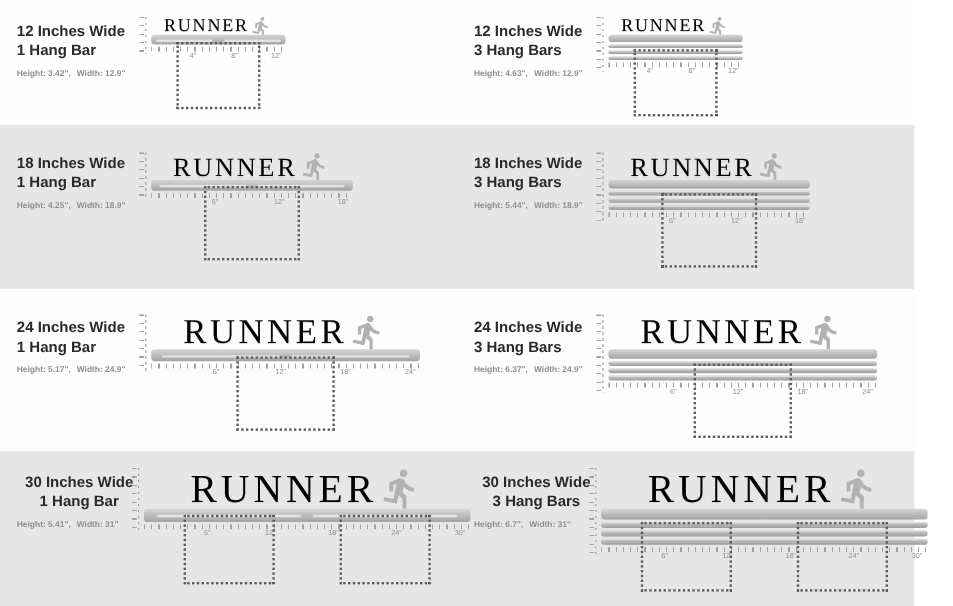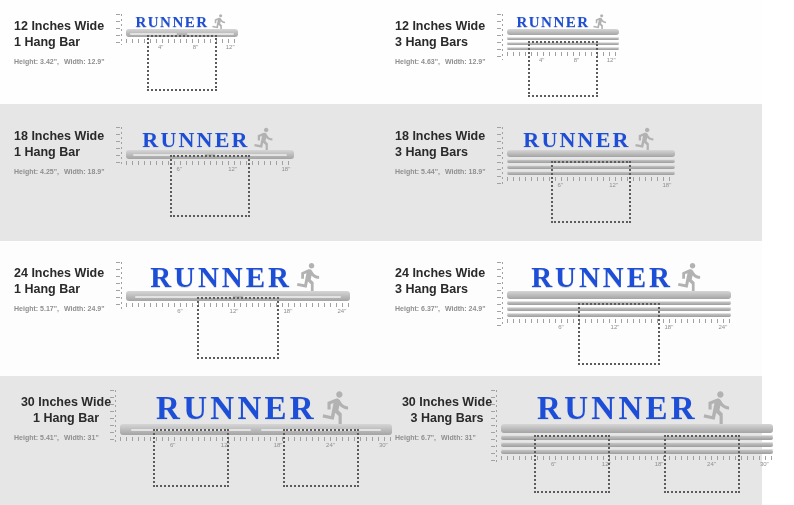--- a/index.html
+++ b/index.html
@@ -30,22 +30,22 @@
   .band3 .fig { margin-top:20px; }
   .band4 .fig { margin-top:13px; }
 
   .w12 { --fw:112px; --fs:15px; --plate:8px;  --slat:3px; --icon:19px; --boxw:70px; --boxh:56px; }
   .w18 { --fw:168px; --fs:22px; --plate:9px;  --slat:4px; --icon:27px; --boxw:80px; --boxh:62px; }
   .w24 { --fw:224px; --fs:29px; --plate:10px; --slat:4px; --icon:33px; --boxw:82px; --boxh:62px; }
   .w30 { --fw:272px; --fs:33px; --plate:11px; --slat:5px; --icon:38px; --boxw:76px; --boxh:58px; margin-left:2px; }
 
   .word-row { display:flex; align-items:flex-end; justify-content:center; margin-bottom:-1px; }
   .word {
-    font-family:"Liberation Serif", serif; font-weight:bold;
-    font-size:var(--fs); line-height:1; color:#1d4ed8;
+    font-family:"Liberation Serif", serif; font-weight:normal;
+    font-size:var(--fs); line-height:1; color:#000000;
     letter-spacing:calc(var(--fs) * 0.10);
     text-shadow:0 1px 0 #d6d6d6;
   }
   .runner { width:var(--icon); height:var(--icon); fill:#b2b2b2; margin-bottom:-2px; margin-left:1px; flex-shrink:0; }
 
   .plate { position:relative; height:var(--plate); border-radius:3px;
            background:linear-gradient(#d6d6d6,#a4a4a4); }
   .plate.thin { height:calc(var(--plate) - 2px); }
   .slot { position:absolute; left:4%; right:4%; top:48%; height:2px; display:flex; gap:10px; }
   .slot i { flex:1; background:#e3e3e3; border-radius:1px; }

